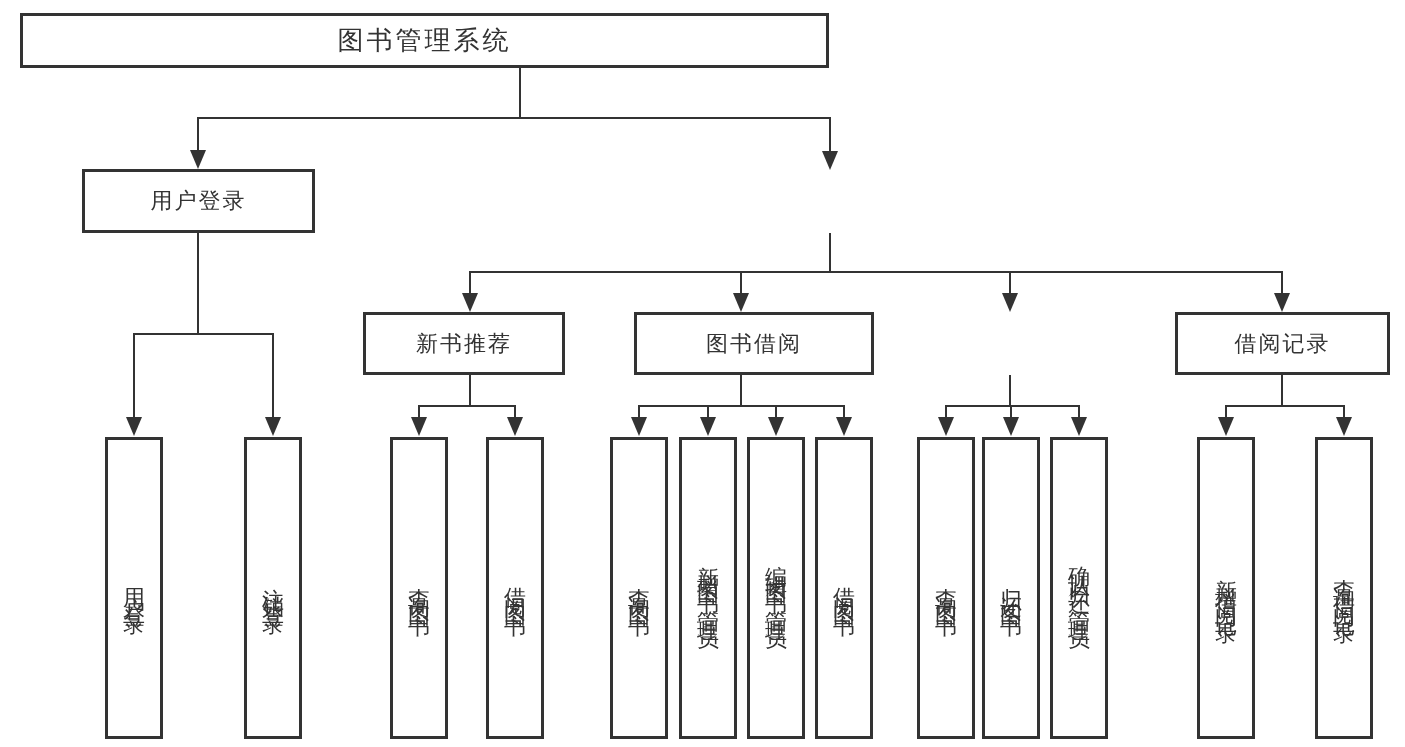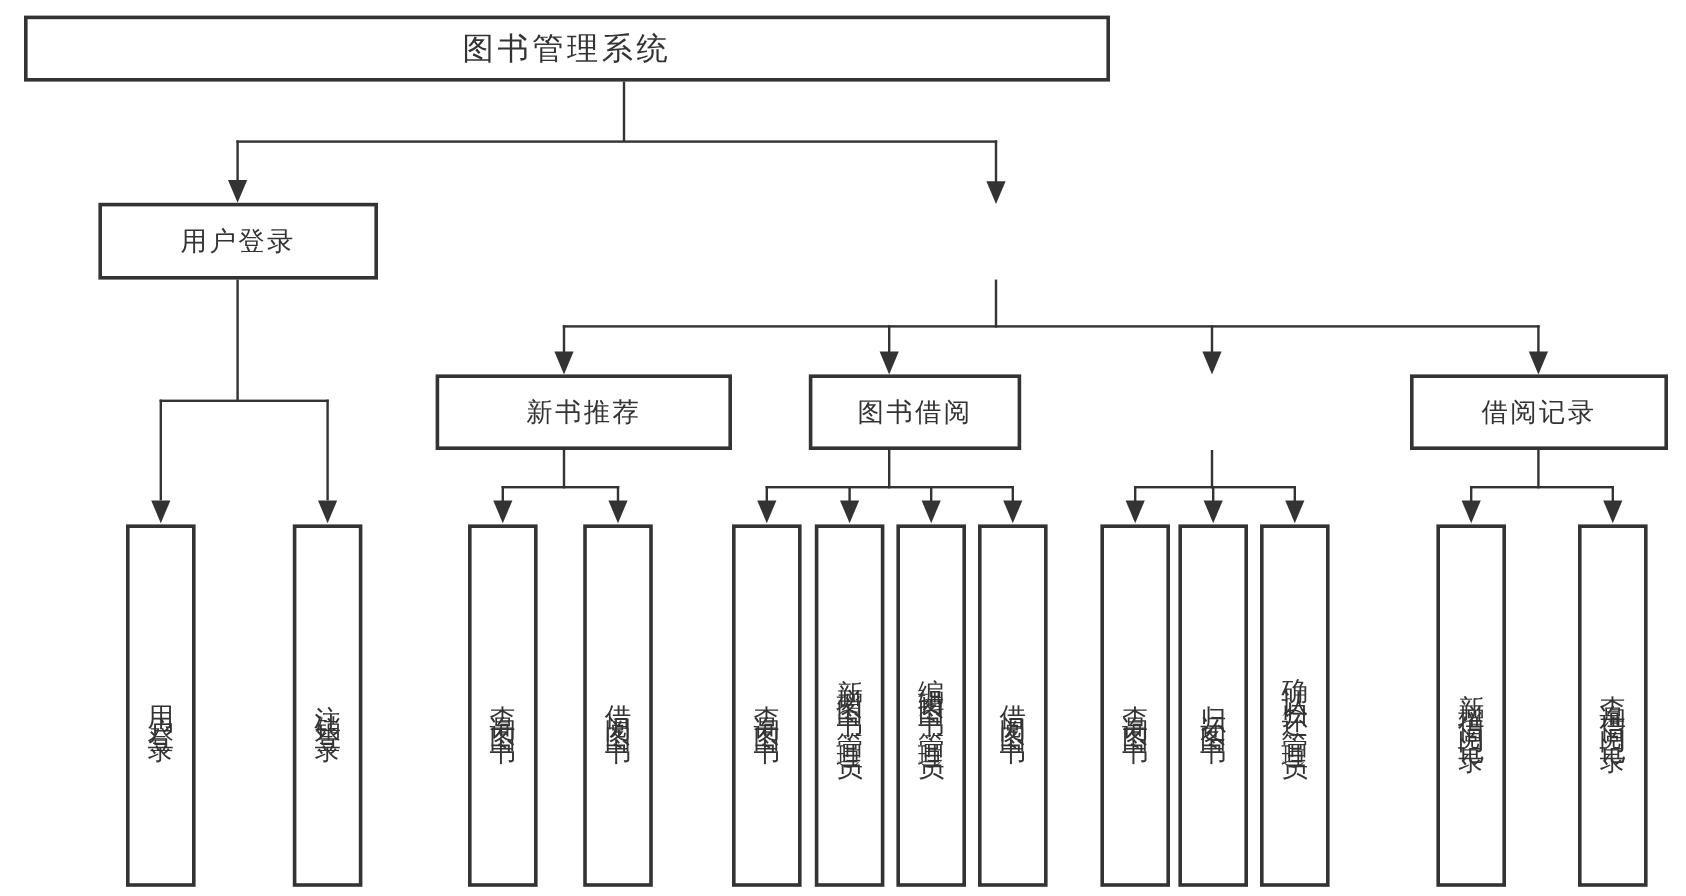--- a/index.html
+++ b/index.html
@@ -66,21 +66,21 @@
     letter-spacing: 1px;
     white-space: nowrap;
     z-index: 5;
   }
 </style>
 </head>
 <body>
 
 <div id="canvas">
 
-  <div class="box root" style="left:20px; top:13px; width:905px; height:55px;">
+  <div class="box root" style="left:20px; top:13px; width:809px; height:55px;">
     <span>图书管理系统</span>
   </div>
 
   <div class="vline" style="left:519px; top:68px; height:50px;"></div>
   <div class="hline" style="left:197px; top:117px; width:634px;"></div>
   <div class="vline" style="left:197px; top:117px; height:35px;"></div>
   <div class="arrow" style="left:190px; top:150px;"></div>
   <div class="vline" style="left:829px; top:117px; height:35px;"></div>
   <div class="arrow" style="left:822px; top:151px;"></div>
 
@@ -99,24 +99,24 @@
   <div class="hline" style="left:469px; top:271px; width:814px;"></div>
   <div class="vline" style="left:469px; top:271px; height:24px;"></div>
   <div class="arrow" style="left:462px; top:293px;"></div>
   <div class="vline" style="left:740px; top:271px; height:24px;"></div>
   <div class="arrow" style="left:733px; top:293px;"></div>
   <div class="vline" style="left:1009px; top:271px; height:24px;"></div>
   <div class="arrow" style="left:1002px; top:293px;"></div>
   <div class="vline" style="left:1281px; top:271px; height:24px;"></div>
   <div class="arrow" style="left:1274px; top:293px;"></div>
 
-  <div class="box" style="left:363px; top:312px; width:247px; height:63px;">
+  <div class="box" style="left:363px; top:312px; width:202px; height:63px;">
     <span>新书推荐</span>
   </div>
-  <div class="box" style="left:634px; top:312px; width:177px; height:63px;margin-left:40px;">
+  <div class="box" style="left:634px; top:312px; width:240px; height:63px;">
     <span>图书借阅</span>
   </div>
   <div class="box" style="left:1175px; top:312px; width:215px; height:63px;">
     <span>借阅记录</span>
   </div>
 
   <div class="vline" style="left:469px; top:375px; height:32px;"></div>
   <div class="hline" style="left:418px; top:405px; width:98px;"></div>
   <div class="vline" style="left:418px; top:405px; height:14px;"></div>
   <div class="arrow" style="left:411px; top:417px;"></div>

